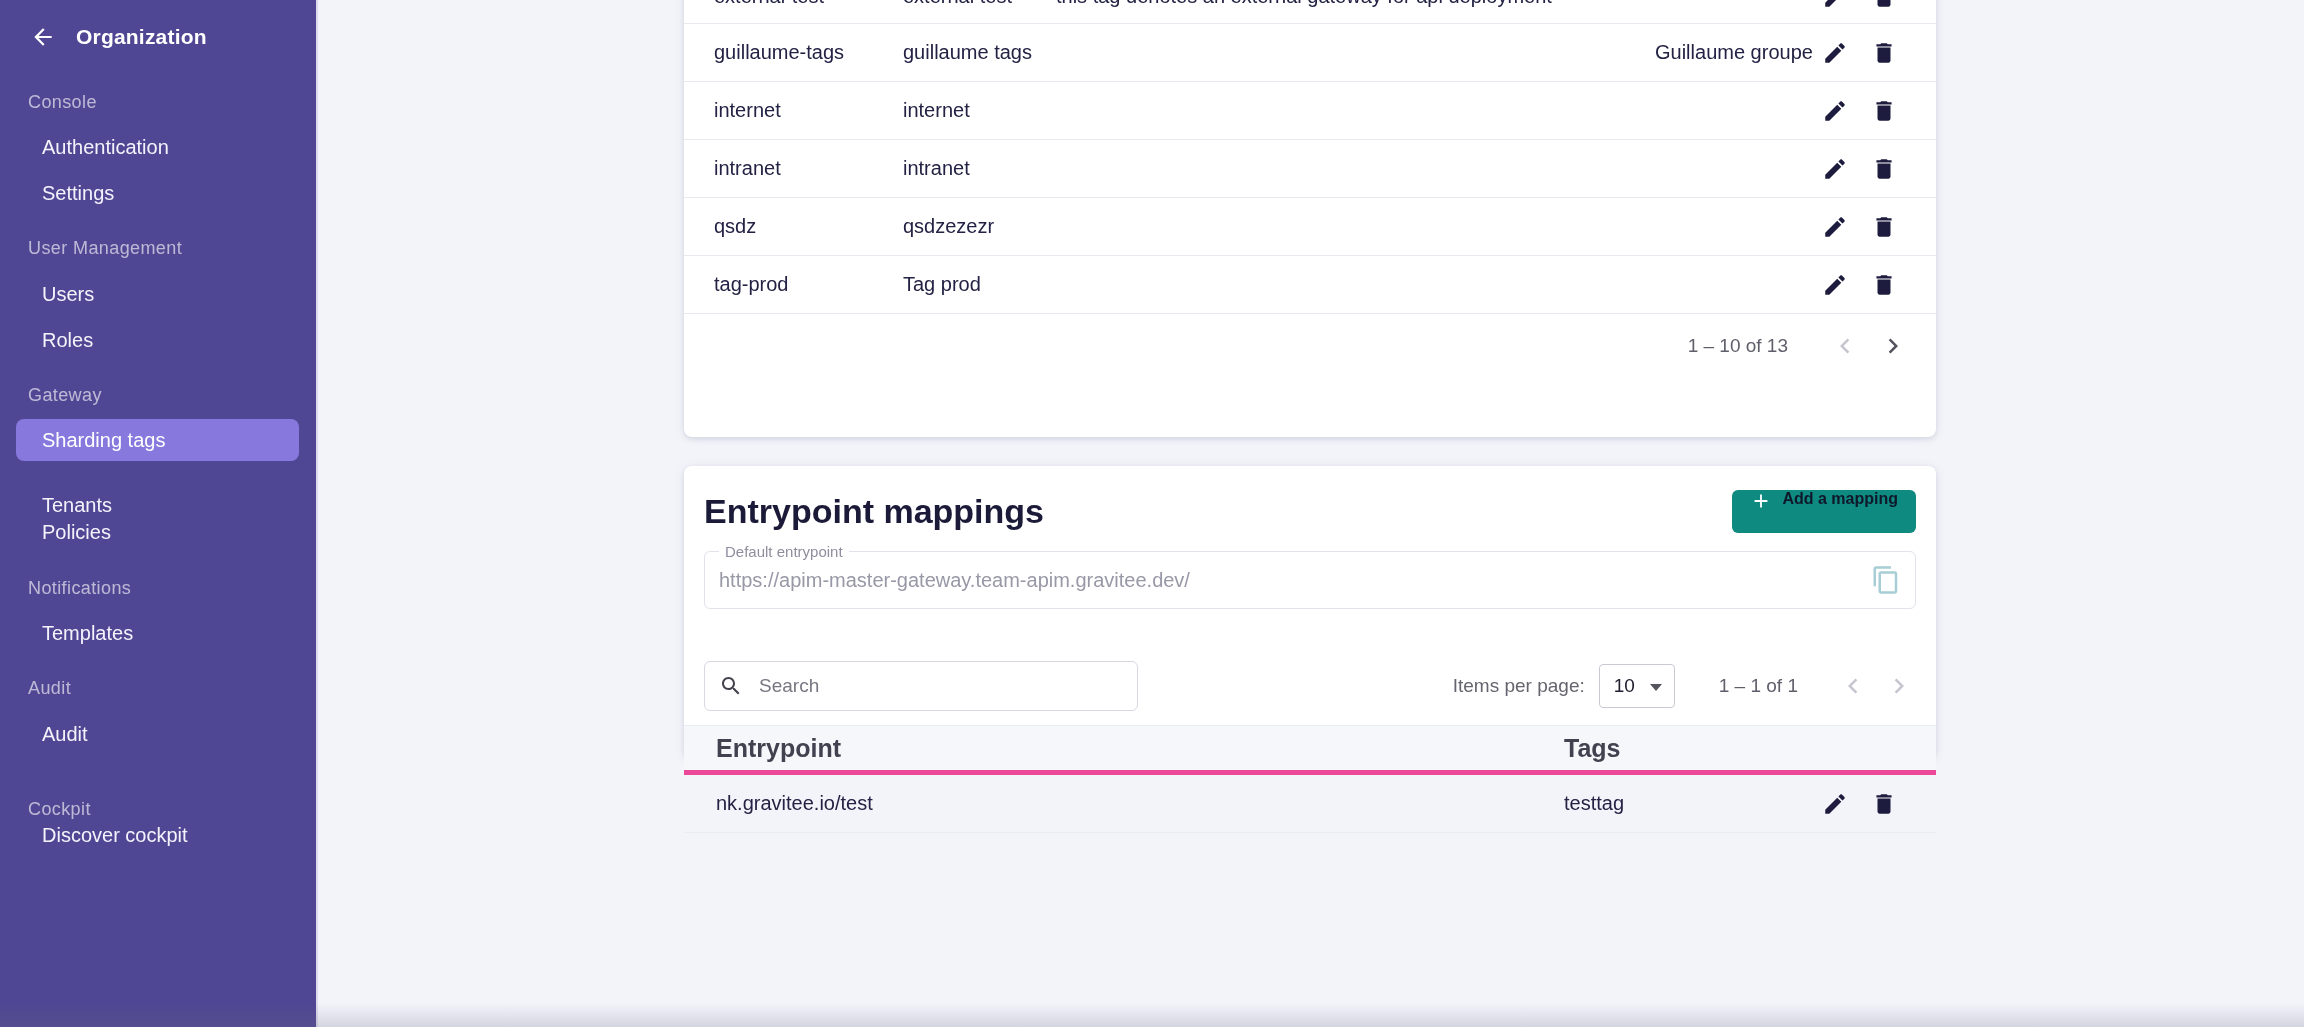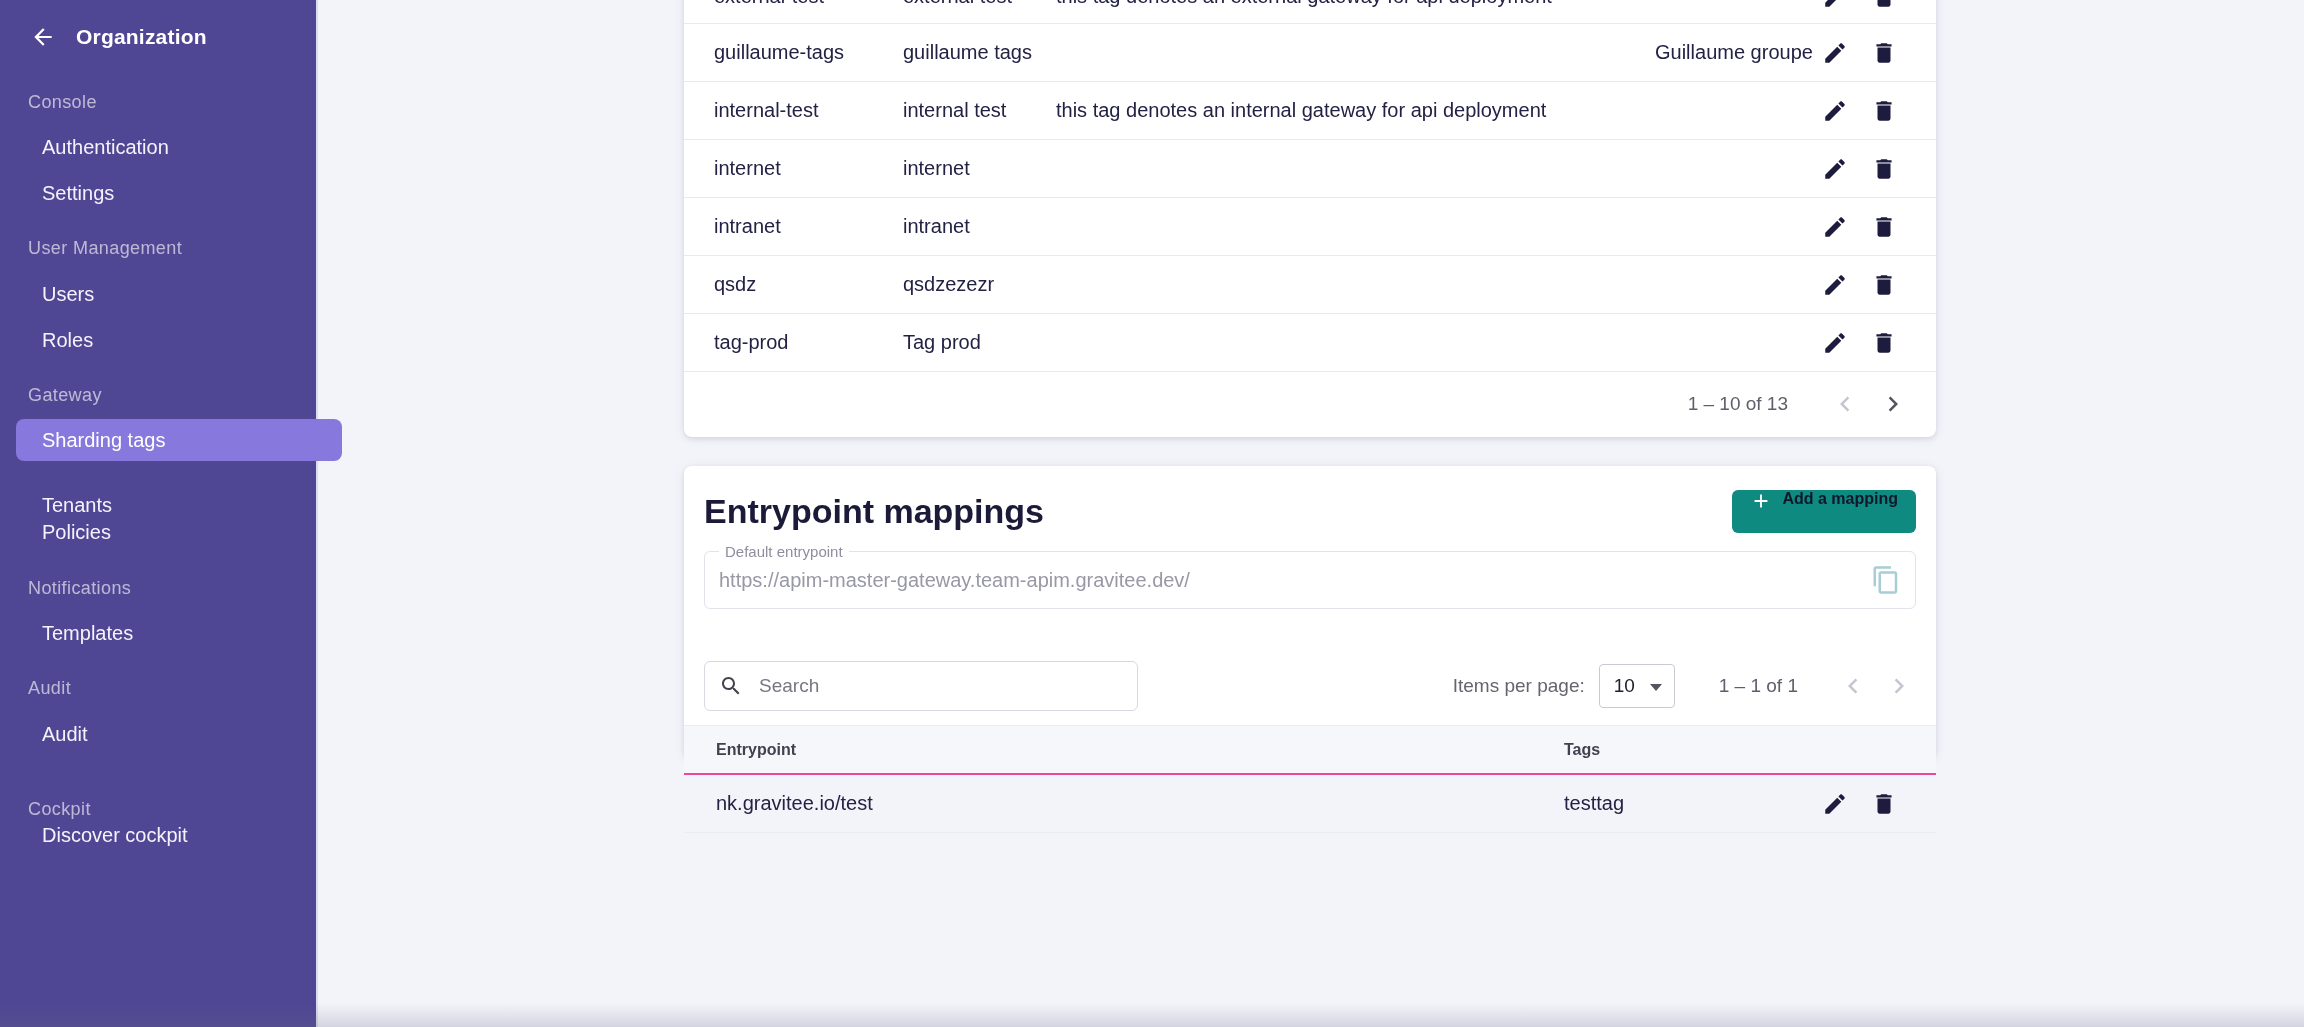--- a/index.html
+++ b/index.html
@@ -5,21 +5,21 @@
   * { margin:0; padding:0; box-sizing:border-box; }
   html,body { width:2304px; height:1027px; font-family:"Liberation Sans", sans-serif; }
   .root { position:relative; width:2304px; height:1027px; background:#f3f4fa; overflow:hidden; }
 
   
   .sidebar { position:absolute; left:0; top:0; width:318px; height:100%; background:#4f4793; border-right:2px solid #dcdcef; }
   .sb-header { position:absolute; left:30px; top:24px; display:flex; align-items:center; gap:20px; color:#fff; cursor:pointer; }
   .sb-title { font-size:21px; font-weight:700; letter-spacing:0.2px; }
   .sb-label { position:absolute; left:28px; height:28px; line-height:28px; font-size:18px; color:rgba(255,255,255,0.62); letter-spacing:0.4px; }
   .sb-item { position:absolute; left:42px; height:28px; line-height:28px; font-size:20px; color:#f4f3fc; cursor:pointer; }
-  .sb-pill { position:absolute; left:16px; width:326px; height:42px; border-radius:8px; background:#8678dc; display:flex; align-items:center; padding-left:26px; font-size:20px; color:#ffffff; cursor:pointer; }
+  .sb-pill { position:absolute; left:16px; width:283px; height:42px; border-radius:8px; background:#8678dc; display:flex; align-items:center; padding-left:26px; font-size:20px; color:#ffffff; cursor:pointer; }
 
   
   .card { position:absolute; left:684px; width:1252px; background:#fff; border-radius:8px;
           box-shadow:0 2px 5px rgba(30,30,70,0.10), 0 1px 12px rgba(30,30,70,0.07); }
   .card-tags { top:-30px; height:467px; }
   .card-entry { top:466px; height:293px; }
 
   
   .trow { height:58px; display:flex; align-items:center; padding-left:30px; border-bottom:1px solid #e9e9f0; font-size:20px; color:#232244; }
   .trow.cut { height:54px; }
@@ -47,21 +47,21 @@
   .search-box { width:434px; height:50px; border:1px solid #d8d8e2; border-radius:6px; display:flex; align-items:center; padding-left:14px; gap:16px; }
   .search-input { flex:1; border:none; outline:none; font-size:19px; color:#3c3c48; background:transparent; font-family:"Liberation Sans",sans-serif; }
   .search-input::placeholder { color:#777782; }
   .tb-right { margin-left:auto; display:flex; align-items:center; }
   .ipp-label { font-size:19px; color:#65656f; margin-right:14px; }
   .ipp-select { position:relative; width:76px; height:44px; border:1px solid #c9c9d4; border-radius:4px; display:flex; align-items:center; padding-left:14px; font-size:19px; color:#202030; cursor:pointer; }
   .ipp-caret { position:absolute; right:12px; top:19px; width:0; height:0; border-left:6px solid transparent; border-right:6px solid transparent; border-top:7px solid #55555f; }
   .tb-range { margin-left:44px; font-size:19px; color:#5f5f6b; }
   .tb-chevrons { margin-left:38px; display:flex; gap:12px; }
 
-  .thead { margin-top:14px; height:50px; background:#f6f7fb; border-top:1px solid #ebebf2; border-bottom:2px solid #ec4899; display:flex; align-items:center; padding-left:32px; font-size:16px; font-weight:700; color:#41414f; }
+  .thead { margin-top:14px; height:50px; background:#f6f7fb; border-top:1px solid #ebebf2; border-bottom:5px solid #ec4899; display:flex; align-items:center; padding-left:32px; font-size:25px; font-weight:700; color:#41414f; }
   .h-entry { width:848px; }
   .h-tags { flex:1; }
   .brow { height:58px; display:flex; align-items:center; padding-left:32px; border-bottom:1px solid #ebebf2; font-size:20px; color:#232244; }
   .b-entry { width:848px; }
   .b-tags { flex:1; }
 
   .bottom-fade { position:absolute; left:0; bottom:0; width:100%; height:24px; background:linear-gradient(to bottom, rgba(100,100,130,0) 0%, rgba(100,100,130,0.22) 100%); pointer-events:none; }
 </style>
 </head>
 <body>
@@ -134,38 +134,20 @@
             </svg>
           </button>
         <button class="icon-btn">
             <svg width="26" height="26" viewBox="0 0 24 24" fill="#1d1c3e">
               <path d="M6 19c0 1.1.9 2 2 2h8c1.1 0 2-.9 2-2V7H6v12zM19 4h-3.5l-1-1h-5l-1 1H5v2h14V4z"></path>
             </svg>
           </button>
       </div>
     </div>
 
-    <div class="trow">
-      <div class="c-id">internal-test</div>
-      <div class="c-name">internal test</div>
-      <div class="c-desc">this tag denotes an internal gateway for api deployment</div>
-      <div class="c-groups"></div>
-      <div class="c-actions">
-        <button class="icon-btn">
-            <svg width="26" height="26" viewBox="0 0 24 24" fill="#1d1c3e">
-              <path d="M3 17.25V21h3.75L17.81 9.94l-3.75-3.75L3 17.25zM20.71 7.04c.39-.39.39-1.02 0-1.41l-2.34-2.34c-.39-.39-1.02-.39-1.41 0l-1.83 1.83 3.75 3.75 1.83-1.83z"></path>
-            </svg>
-          </button>
-        <button class="icon-btn">
-            <svg width="26" height="26" viewBox="0 0 24 24" fill="#1d1c3e">
-              <path d="M6 19c0 1.1.9 2 2 2h8c1.1 0 2-.9 2-2V7H6v12zM19 4h-3.5l-1-1h-5l-1 1H5v2h14V4z"></path>
-            </svg>
-          </button>
-      </div>
-    </div>
 
     <div class="trow">
       <div class="c-id">internet</div>
       <div class="c-name">internet</div>
       <div class="c-desc"></div>
       <div class="c-groups"></div>
       <div class="c-actions">
         <button class="icon-btn">
             <svg width="26" height="26" viewBox="0 0 24 24" fill="#1d1c3e">
               <path d="M3 17.25V21h3.75L17.81 9.94l-3.75-3.75L3 17.25zM20.71 7.04c.39-.39.39-1.02 0-1.41l-2.34-2.34c-.39-.39-1.02-.39-1.41 0l-1.83 1.83 3.75 3.75 1.83-1.83z"></path>

